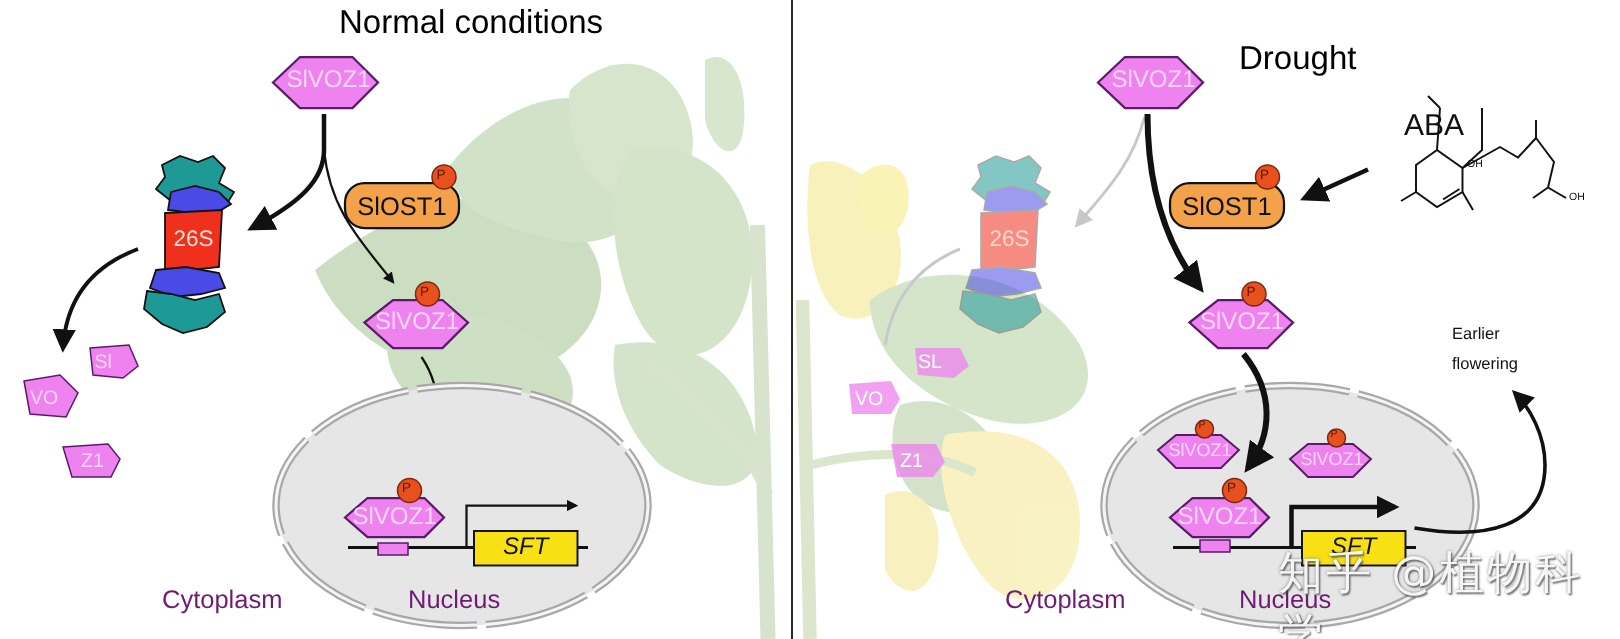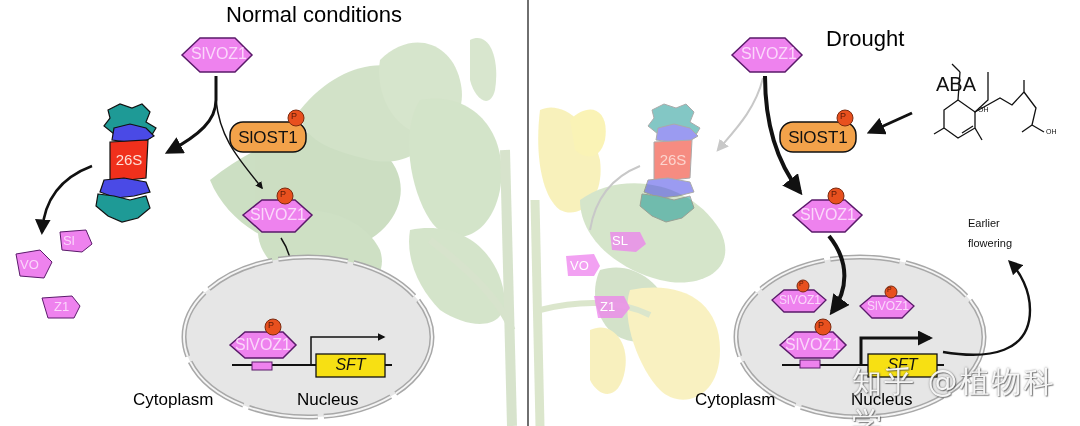--- a/index.html
+++ b/index.html
@@ -1,21 +1,21 @@
 <!DOCTYPE html>
 <html><head>
 <meta charset="utf-8">
 <style>
   html, body { margin: 0; padding: 0; background: #ffffff; }
   body { width: 1080px; height: 426px; overflow: hidden; position: relative;
          font-family: "Liberation Sans", sans-serif; }
   #stage { position: absolute; left: 0; top: 0; width: 1080px; height: 426px; }
   .abs { position: absolute; }
   .panel-title { position: absolute; font-size: 22px; color: #000000; }
-  .label { position: absolute; font-size: 17px; color: #000000; margin-left: 25px; }
+  .label { position: absolute; font-size: 17px; color: #701a75; }
   .watermark { position: absolute; font-size: 30px; color: rgba(255,255,255,0.92);
                letter-spacing: 2px; text-shadow: 0 0 2px rgba(80,80,80,0.7), 1px 1px 1px rgba(60,60,60,0.6);
                font-family: "DejaVu Sans", sans-serif; }
 </style>
 </head>
 <body>
 
 <div id="stage">
 
   <svg class="abs" style="left:0;top:0" width="1080" height="426" viewBox="0 0 1080 426">

